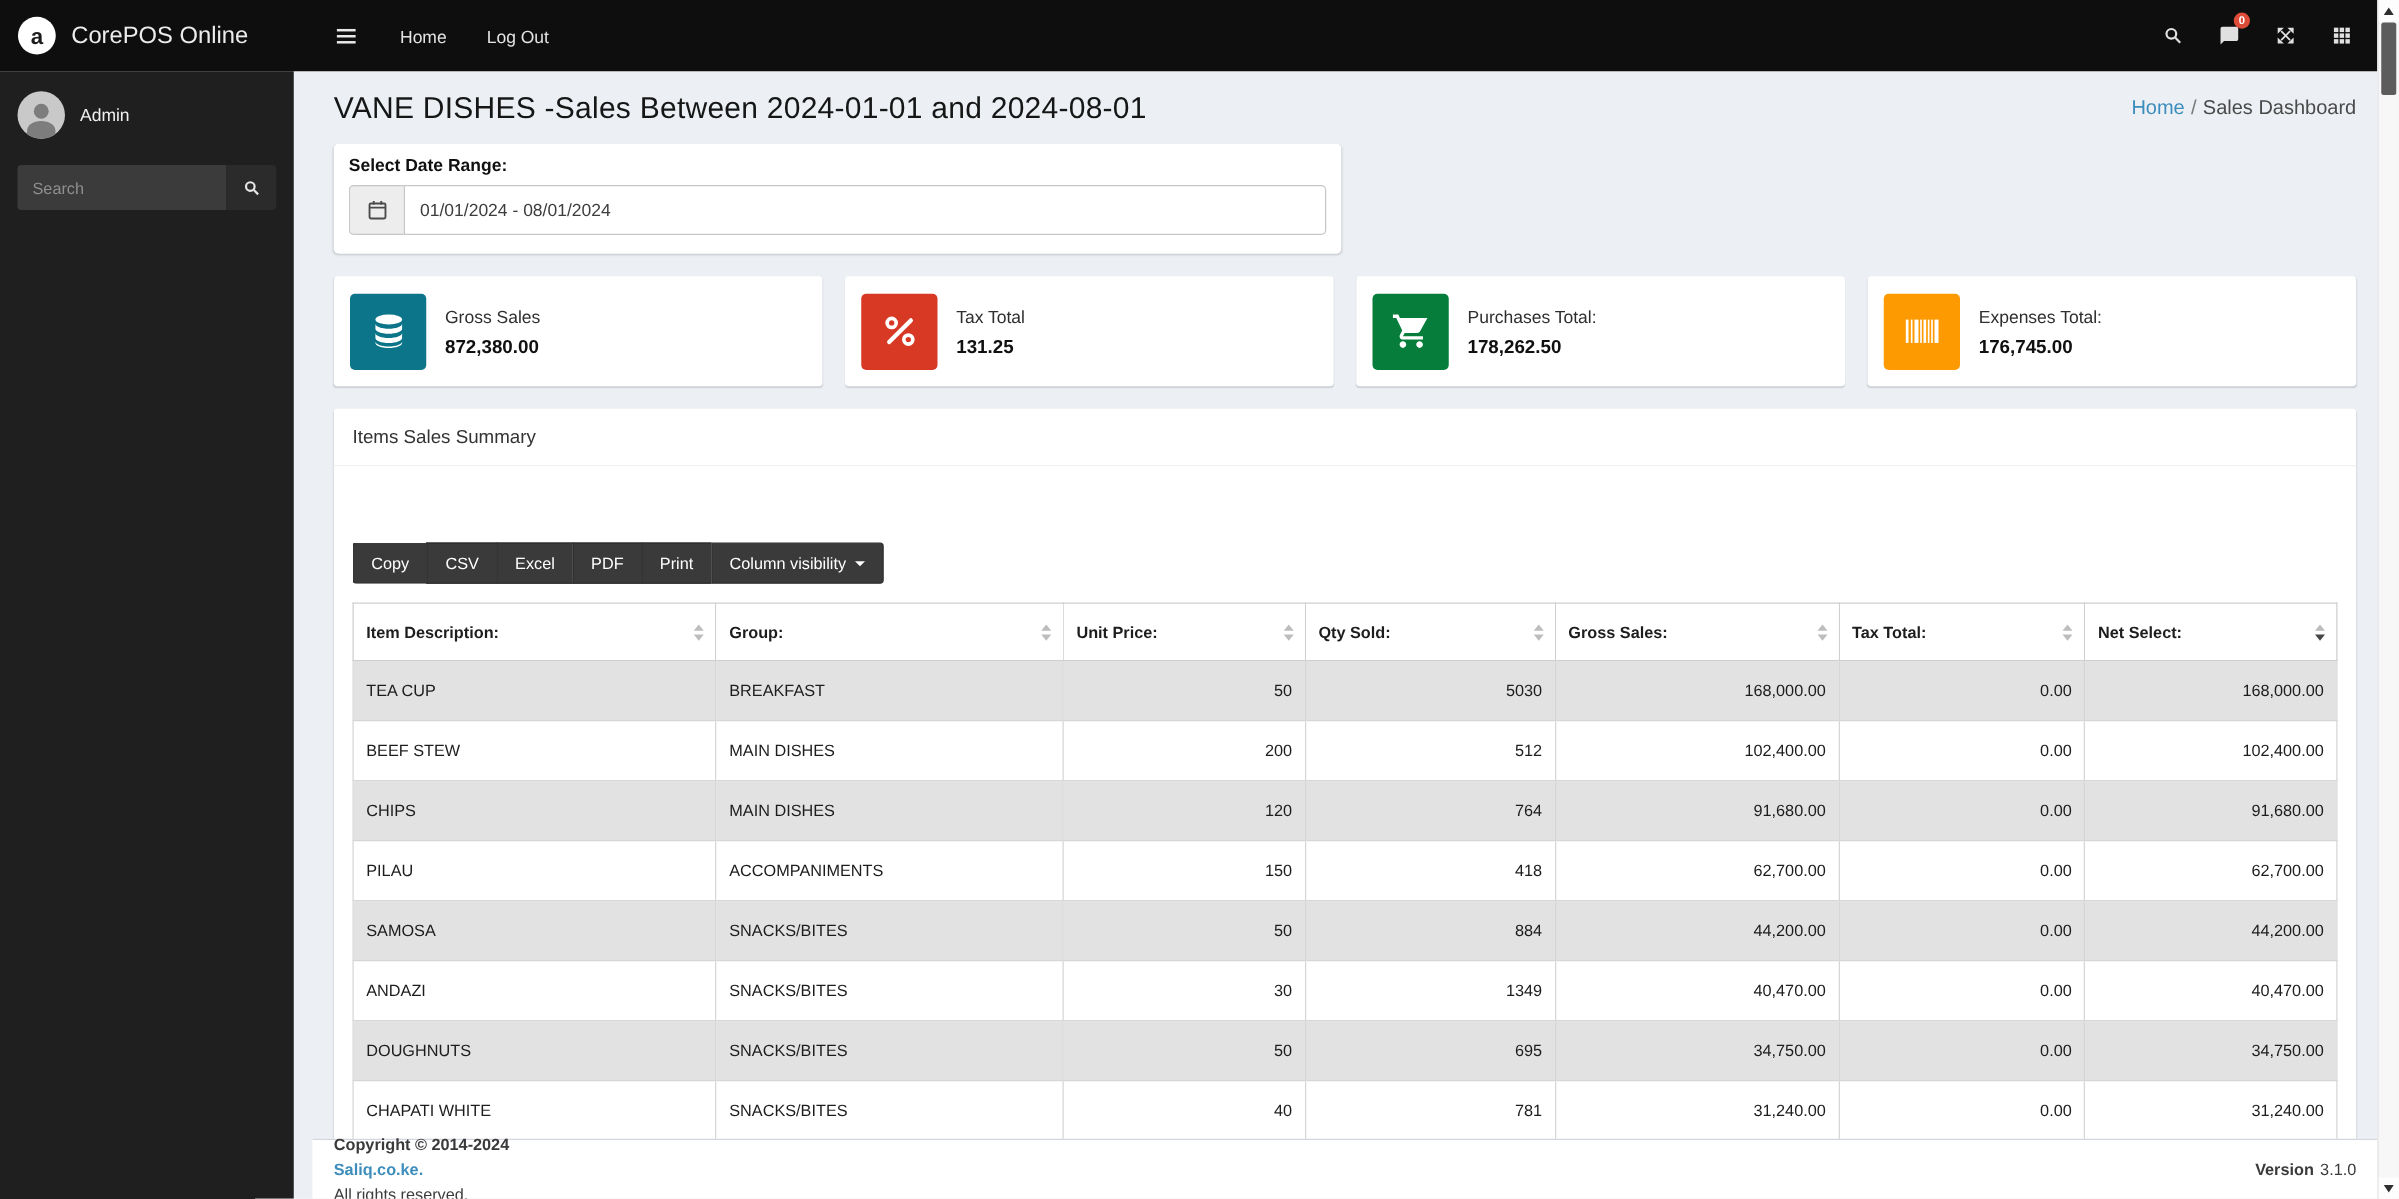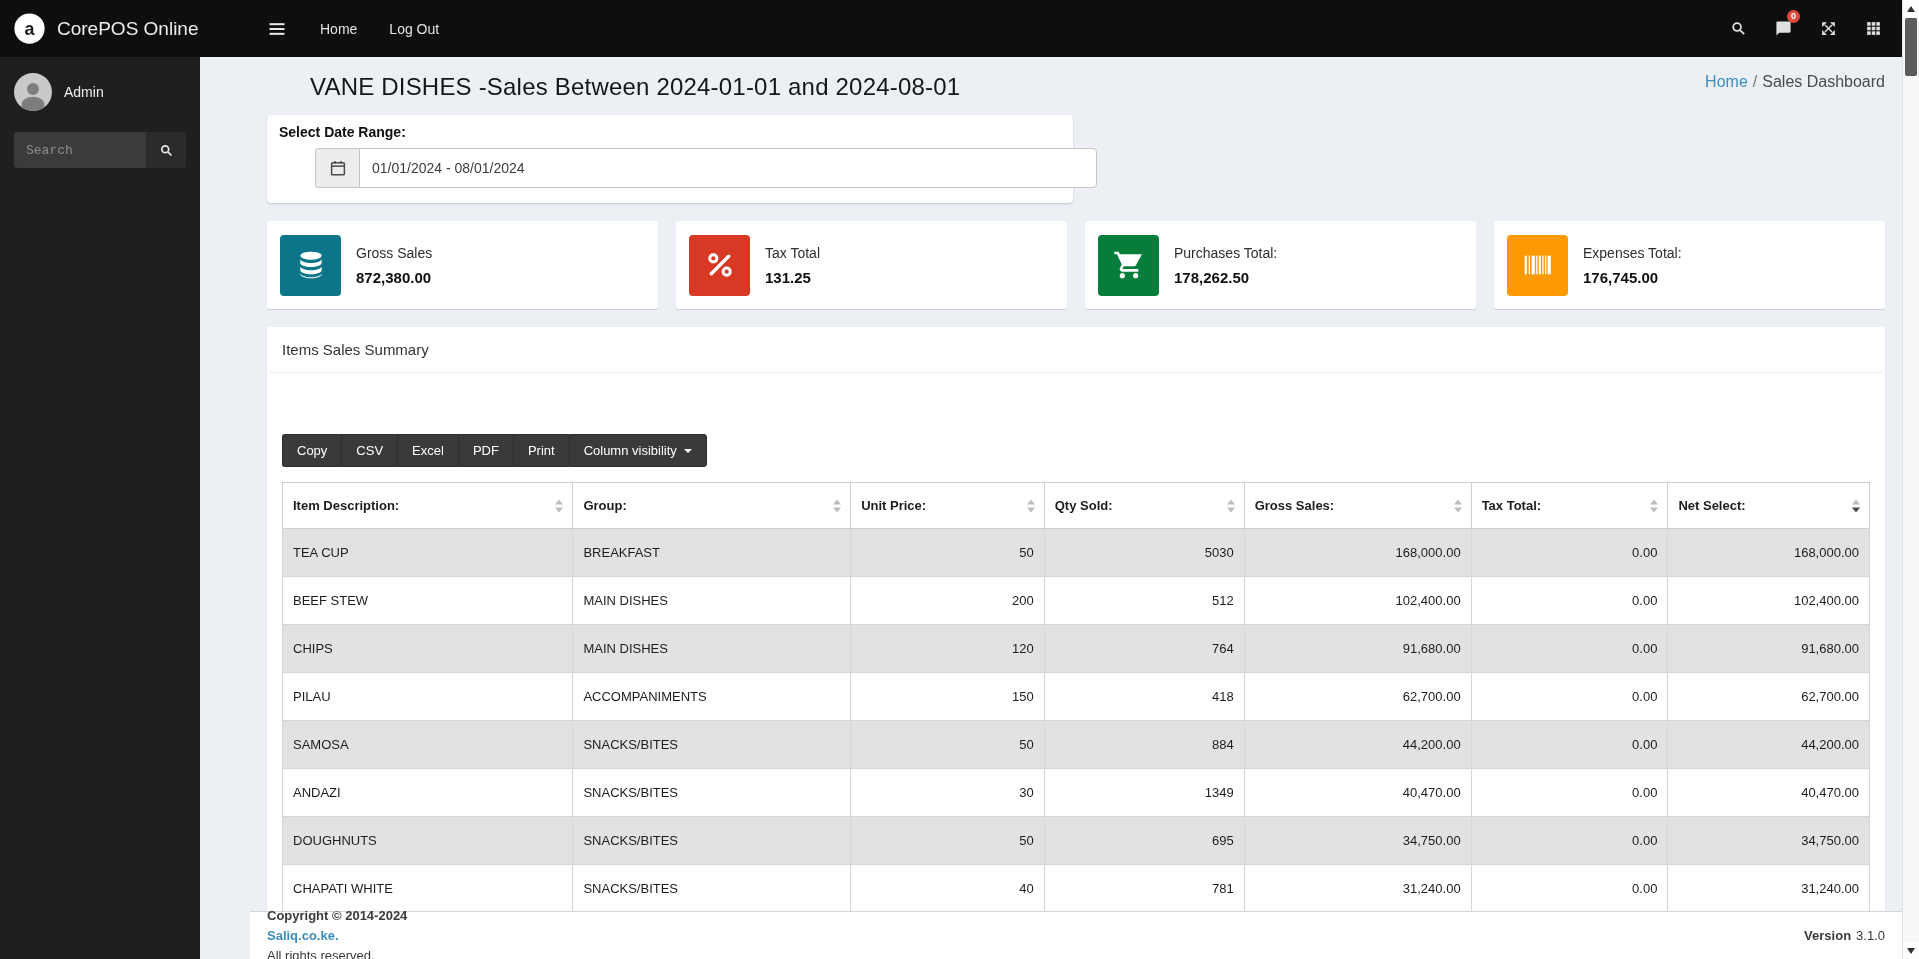--- a/index.html
+++ b/index.html
@@ -17,49 +17,49 @@
   .brand-name{color:#ececec;font-size:19px;}
   .hamburger{width:54px;display:flex;align-items:center;justify-content:center;color:#e8e8e8;cursor:pointer;}
   .nav-link{display:flex;align-items:center;padding:0 16px;color:#e3e3e3;font-size:14px;cursor:pointer;}
   .nav-right{margin-left:auto;display:flex;align-items:stretch;padding-right:6px;}
   .nav-icon{width:45px;display:flex;align-items:center;justify-content:center;color:#e0e0e0;position:relative;cursor:pointer;}
   .nav-icon svg{width:17px;height:17px;}
   .badge{position:absolute;top:10px;right:6px;background:#dd4b39;color:#fff;font-size:9px;
     line-height:1;padding:2px 4px;border-radius:8px;font-weight:bold;}
 
   
-  .sidebar{position:absolute;top:57px;left:0;bottom:0;width:200px;background:#1f1f1f;z-index:10;}
+  .sidebar{position:absolute;top:57px;left:0;bottom:0;width:235px;background:#1f1f1f;z-index:10;}
   .user-panel{display:flex;align-items:center;gap:12px;padding:16px 14px 12px;}
   .avatar{width:38px;height:38px;border-radius:50%;background:#c9c9c9;overflow:hidden;
     display:flex;align-items:flex-end;justify-content:center;}
   .avatar svg{width:34px;height:34px;}
   .username{color:#f0f0f0;font-size:14px;}
   .sidebar-search{display:flex;margin:9px 14px;height:36px;}
   .sidebar-search input{flex:1;min-width:0;background:#3b3b3b;border:none;border-radius:3px 0 0 3px;
-    padding:0 12px;color:#ccc;font-size:13px;outline:none;font-family:Liberation Mono, monospace;}
+    padding:0 12px;color:#ccc;font-size:13px;outline:none;font-family:Liberation Sans, sans-serif;}
   .sidebar-search input::placeholder{color:#8f8f8f;}
   .sidebar-search button{width:40px;background:#2b2b2b;border:none;border-radius:0 3px 3px 0;
     color:#e6e6e6;display:flex;align-items:center;justify-content:center;cursor:pointer;}
   .sidebar-search button svg{width:15px;height:15px;}
 
   
   .main{position:absolute;top:57px;left:250px;right:0;bottom:0;background:#ecf0f5;
     padding:0 17px;overflow:hidden;}
 
-  .content-header{display:flex;justify-content:space-between;align-items:flex-start;padding:16px 0 14px;margin-left:43px;}
+  .content-header{display:flex;justify-content:space-between;align-items:center;padding:16px 0 14px;}
   .page-title{font-size:24px;font-weight:500;color:#161616;margin:0;letter-spacing:.2px;}
   .breadcrumb{font-size:16px;}
   .bc-home{color:#3c8dbc;cursor:pointer;}
   .bc-sep{color:#777;margin:0 5px;}
   .bc-current{color:#4a4a4a;}
 
   .date-panel{width:806px;background:#fff;border-radius:4px;box-shadow:0 1px 2px rgba(0,0,0,.18);
     padding:9px 12px 15px;margin-bottom:18px;}
   .date-label{font-size:14px;font-weight:bold;color:#101010;margin-bottom:8px;}
-  .date-group{display:flex;height:40px;width:100%;margin-left:36px;}
+  .date-group{display:flex;height:40px;width:100%;}
   .date-addon{width:44px;background:#ededed;border:1px solid #c6c6c6;border-right:none;
     border-radius:4px 0 0 4px;display:flex;align-items:center;justify-content:center;color:#4a4a4a;cursor:pointer;}
   .date-addon svg{width:18px;height:18px;}
   .date-input{flex:1;border:1px solid #c6c6c6;border-radius:0 4px 4px 0;padding:0 12px;
     font-size:14px;color:#3d3d3d;outline:none;background:#fff;font-family:inherit;}
 
   .info-row{display:flex;gap:18px;margin-bottom:18px;}
   .info-box{flex:1;background:#fff;border-radius:3px;box-shadow:0 1px 1px rgba(0,0,0,.14);
     display:flex;align-items:center;padding:13px;height:88px;}
   .info-icon{width:61px;height:61px;border-radius:4px;display:flex;align-items:center;

